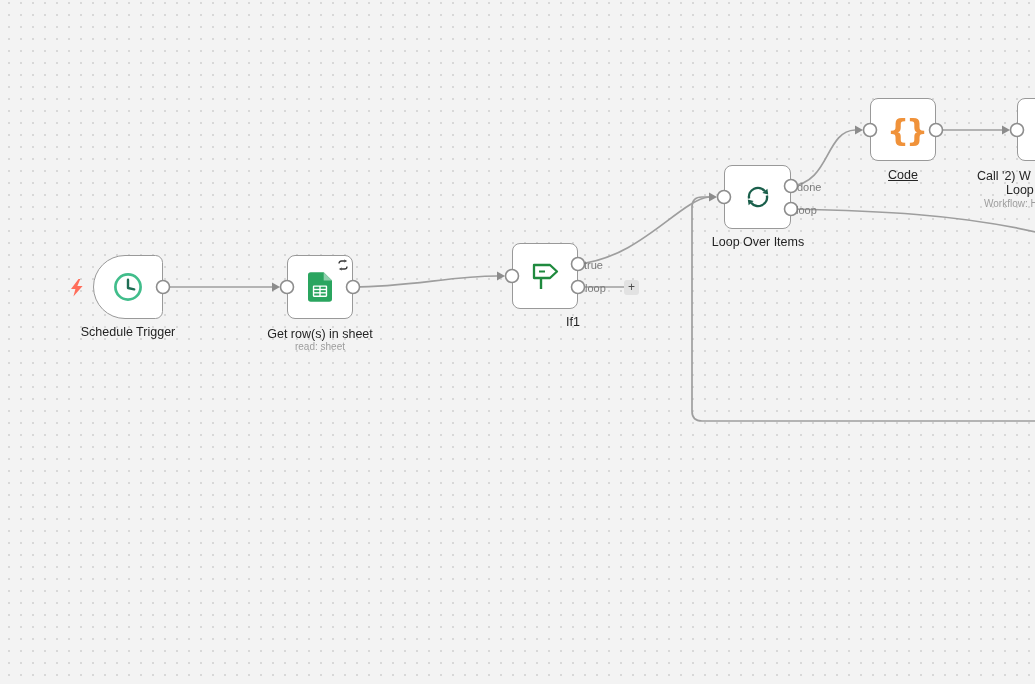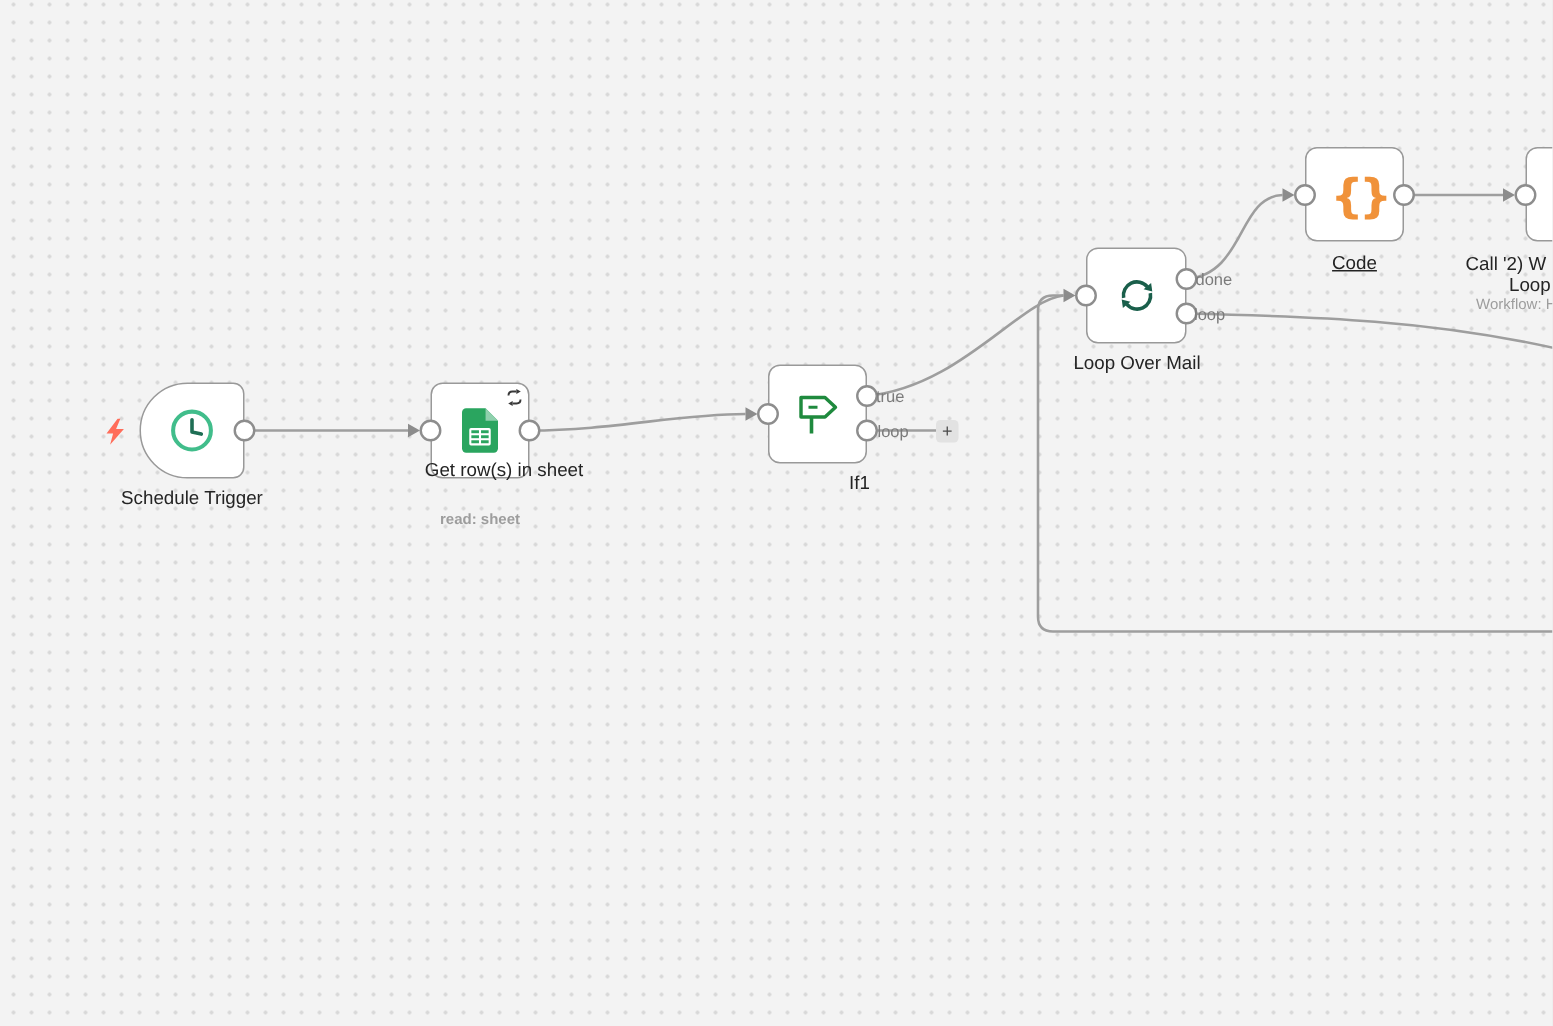--- a/index.html
+++ b/index.html
@@ -48,21 +48,21 @@
   }
   .node-title.centered { transform: translateX(-50%); }
   .node-subtitle {
     position: absolute;
     white-space: nowrap;
     font-size: 10px;
     font-weight: 400;
     color: #9d9d9d;
     z-index: 4;
   }
-  .node-subtitle.centered { transform: translateX(-50%); font-weight: bold; }
+  .node-subtitle.centered { transform: translateX(-50%); }
 
   .port-label {
     position: absolute;
     font-size: 11px;
     color: #7b7b7b;
     white-space: nowrap;
     z-index: 4;
   }
 
   .badge-refresh {
@@ -128,21 +128,21 @@
     </svg>
     <svg class="badge-refresh" viewBox="0 0 12 12">
       <g stroke="#3a3a3a" stroke-width="1.3" fill="none">
         <path d="M2,4.6 Q2,2 4.6,2 L7.2,2"></path>
         <path d="M10,7.4 Q10,10 7.4,10 L4.8,10"></path>
       </g>
       <path d="M7.2,0.4 L10.2,2 L7.2,3.6 Z" fill="#3a3a3a"></path>
       <path d="M4.8,8.4 L1.8,10 L4.8,11.6 Z" fill="#3a3a3a"></path>
     </svg>
   </div>
-  <div class="node-title centered" style="left:320px; top:306px;margin-left:16px;">Get row(s) in sheet</div>
+  <div class="node-title centered" style="left:320px; top:327px;">Get row(s) in sheet</div>
   <div class="node-subtitle centered" style="left:320px; top:341px;">read: sheet</div>
 
   <div class="node" style="left:512px; top:243px; width:66px; height:66px;">
     <svg width="34" height="34" viewBox="-17 -17 34 34">
       <line x1="-4" y1="-12" x2="-4" y2="13" stroke="#1f8a3e" stroke-width="2.4"></line>
       <path d="M-11,-11 H5 L12,-4.5 L5,2 H-11 Z" fill="#ffffff" stroke="#1f8a3e" stroke-width="2.3" stroke-linejoin="round"></path>
       <line x1="-6" y1="-4.5" x2="0" y2="-4.5" stroke="#1f8a3e" stroke-width="2"></line>
     </svg>
   </div>
   <div class="node-title centered" style="left:545px; top:315px;margin-left:28px;">If1</div>
@@ -152,21 +152,21 @@
   <div class="plus-button">+</div>
 
   <div class="node" style="left:724px; top:165px; width:67px; height:64px;">
     <svg width="34" height="34" viewBox="-17 -17 34 34">
       <path class="a" d="M-8.9,1.6 A9,9 0 0 1 6.9,-5.8" fill="none" stroke="#1a5f4b" stroke-width="2.4"></path>
       <polygon points="10.2,-2.6 9.4,-8.3 4.4,-4.1" fill="#1a5f4b"></polygon>
       <path d="M8.9,-1.6 A9,9 0 0 1 -6.9,5.8" fill="none" stroke="#1a5f4b" stroke-width="2.4"></path>
       <polygon points="-10.2,2.6 -9.4,8.3 -4.4,4.1" fill="#1a5f4b"></polygon>
     </svg>
   </div>
-  <div class="node-title centered" style="left:758px; top:235px;">Loop Over Mail</div>
+  <div class="node-title centered" style="left:758px; top:235px;">Loop Over Items</div>
   <div class="port-label" style="left:797px; top:180.5px;">done</div>
   <div class="port-label" style="left:796px; top:203.5px;">loop</div>
 
   <div class="node" style="left:870px; top:98px; width:66px; height:63px;">
     <svg width="44" height="40" viewBox="-22 -20 44 40">
       <text class="code-brace" x="-16" y="11">{</text>
       <text class="code-brace" x="3" y="11">}</text>
     </svg>
   </div>
   <div class="node-title centered" style="left:903px; top:168px;text-decoration:underline;">Code</div>

